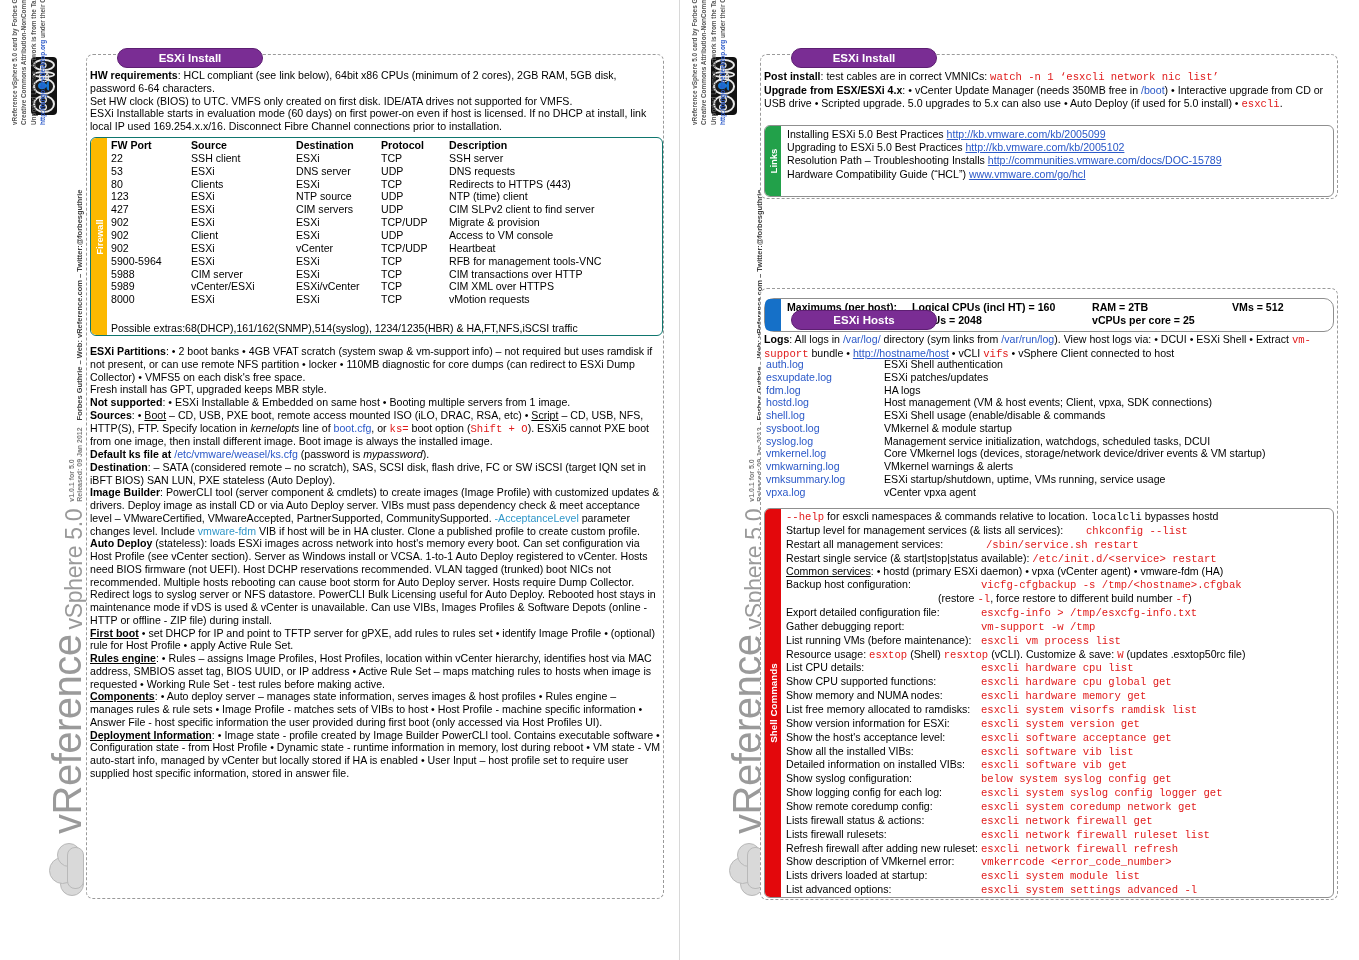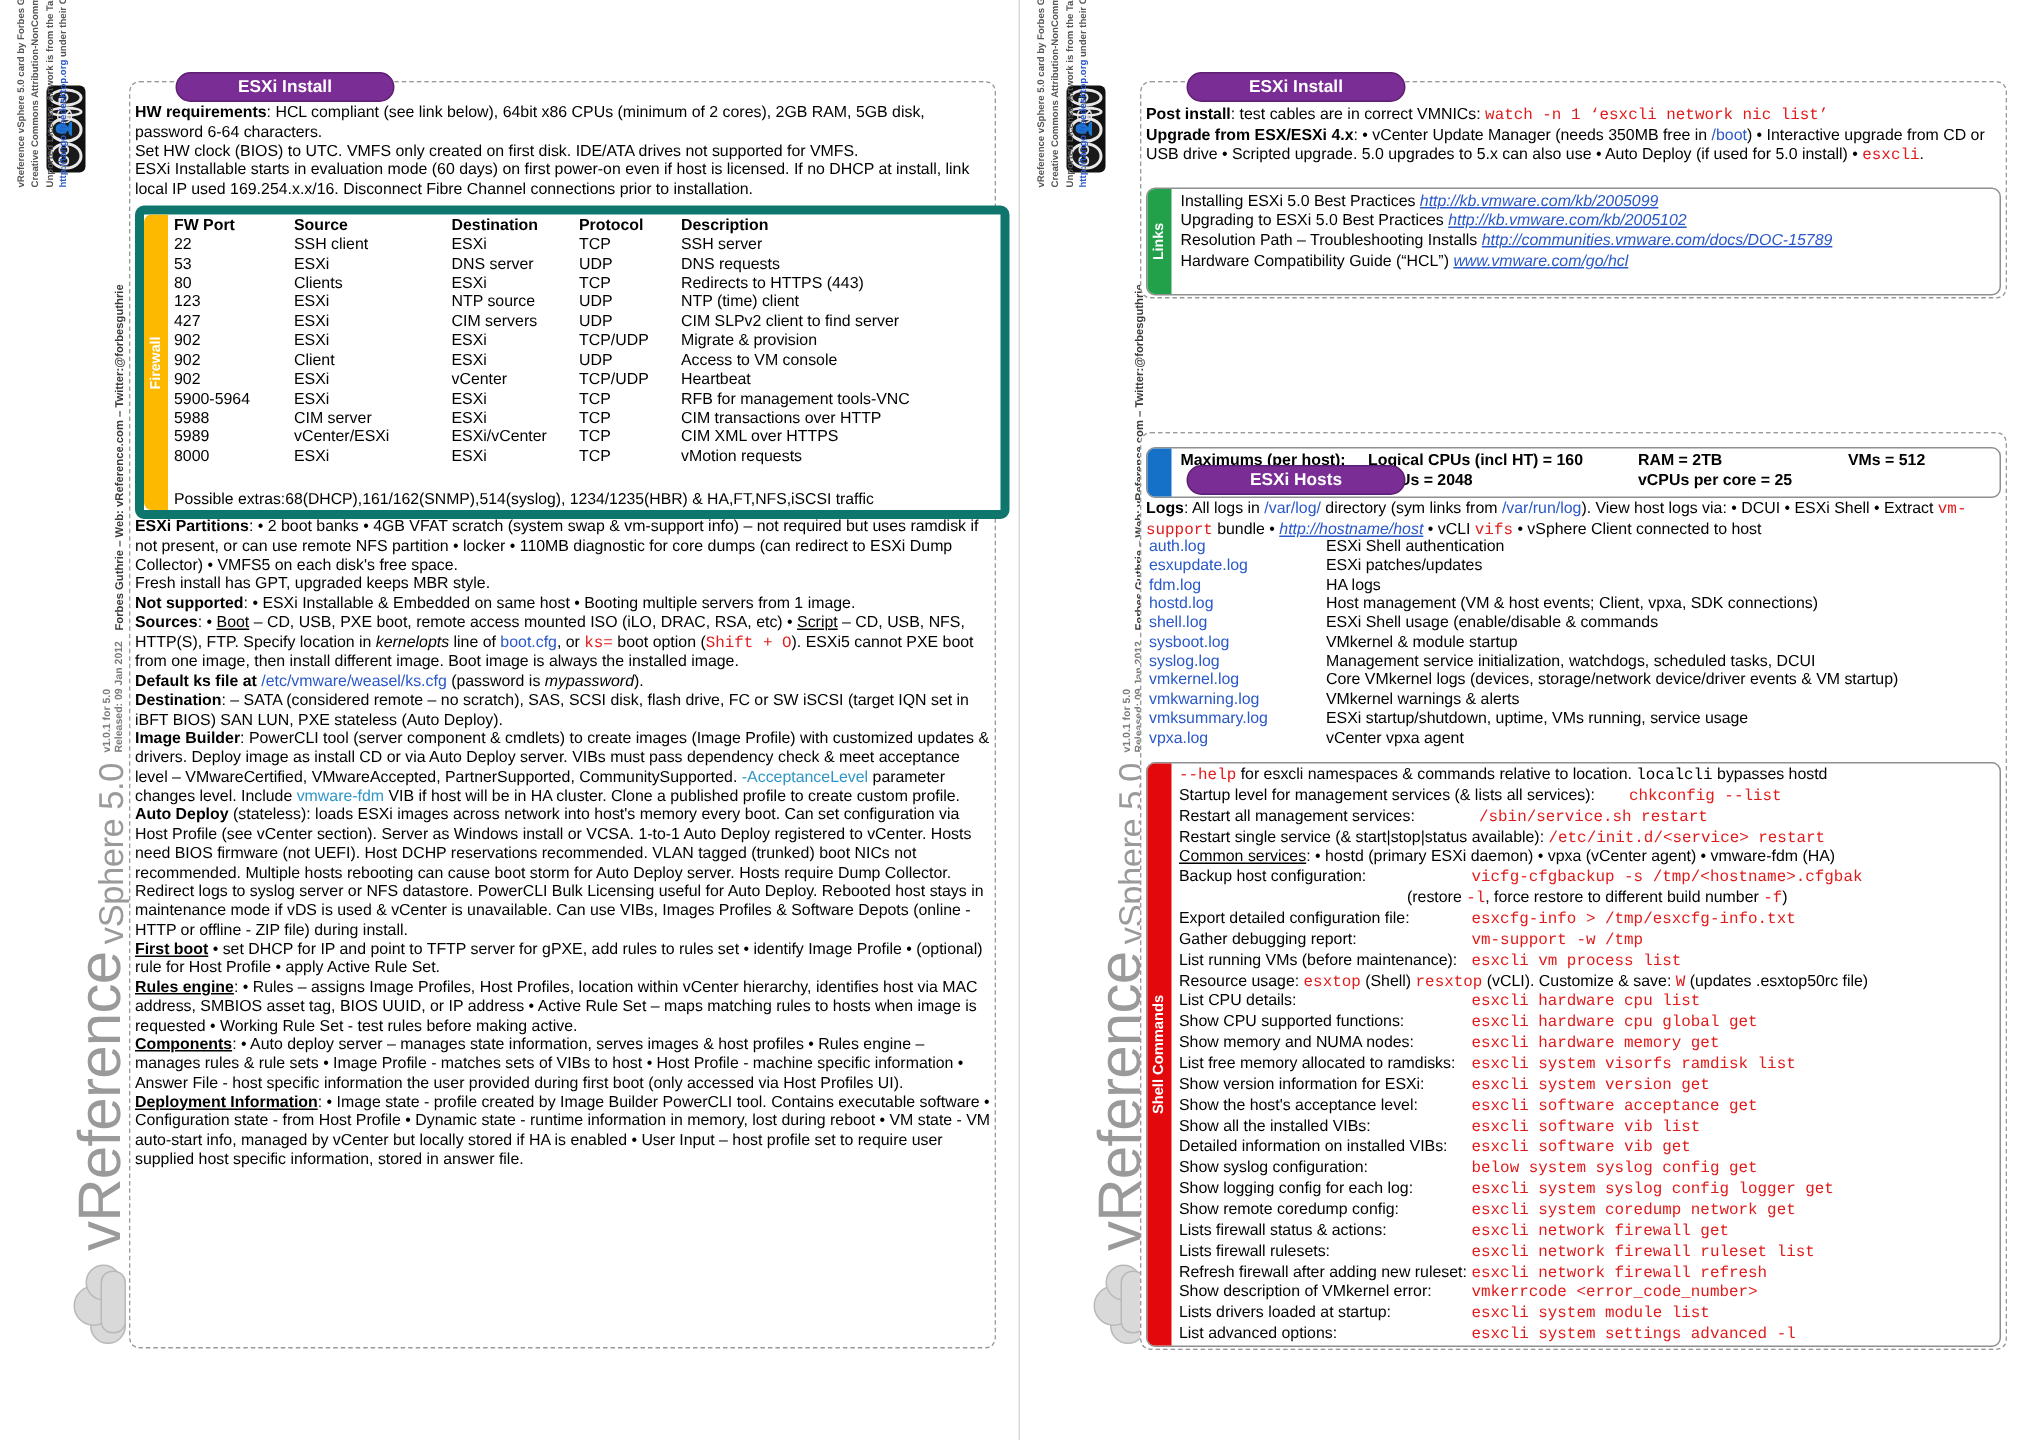--- a/index.html
+++ b/index.html
@@ -52,25 +52,25 @@
     font-size:11.5px;font-weight:bold;padding:2px 18px;line-height:1.25;z-index:3;
     border:1px solid #5d1f72;text-align:center;}
 
   .body{position:absolute;left:6px;right:6px;font-size:10.6px;line-height:1.205;}
   b{font-weight:bold;}
   .u{text-decoration:underline;}
   .i{font-style:italic;}
   .mono{font-family:"Liberation Mono",monospace;}
   .red{color:#e01b1b;}
   .blue{color:#2a58c8;}
-  .link{color:#2a58c8;text-decoration:underline;font-style:italic;}
+  .link{color:#2a58c8;text-decoration:underline;}
   .teal{color:#2f96c8;}
 
   
-  .fwbox{position:absolute;border:6px solid #0f766e;border-radius:6px;overflow:hidden;background:#fff;}
+  .fwbox{position:absolute;border:1px solid #0f766e;border-radius:6px;overflow:hidden;background:#fff;}
   .fwtab{position:absolute;left:0;top:0;bottom:0;width:16px;background:#fcb900;border-radius:5px 0 0 5px;}
   .fwtab .lbl{position:absolute;left:50%;top:50%;transform:translate(-50%,-50%) rotate(-90deg);
     color:#fff;font-weight:bold;font-size:9.5px;white-space:nowrap;}
   table.fw{position:absolute;left:20px;top:1px;border-collapse:collapse;font-size:10.6px;line-height:1.215;}
   table.fw td{padding:0;white-space:nowrap;}
   table.fw tr.hd td{font-weight:bold;}
   .fwc1{width:80px;}.fwc2{width:105px;}.fwc3{width:85px;}.fwc4{width:68px;}
   .fwextra{position:absolute;left:20px;bottom:1px;font-size:10.5px;white-space:nowrap;}
 
   
@@ -315,21 +315,21 @@
         <p><span>Installing ESXi 5.0 Best Practices </span><a class="link">http://kb.vmware.com/kb/2005099</a></p>
         <p><span>Upgrading to ESXi 5.0 Best Practices </span><a class="link">http://kb.vmware.com/kb/2005102</a></p>
         <p><span>Resolution Path – Troubleshooting Installs </span><a class="link">http://communities.vmware.com/docs/DOC-15789</a></p>
         <p><span>Hardware Compatibility Guide (“HCL”) </span><a class="link">www.vmware.com/go/hcl</a></p>
       </div>
     </div>
 
     <div class="box" style="left:80px;top:288px;width:578px;height:612px;"></div>
     <div class="pill" style="left:111px;top:282px;width:108px;margin-top:28px;">ESXi Hosts</div>
 
-    <div class="maxbox" style="left:84px;top:298px;width:568px;height:32px;">
+    <div class="maxbox" style="left:84px;top:298px;width:568px;height:32px;border-radius:10px;">
       <div class="btab"></div>
       <div class="maxin">
         <p>
           <b style="display:inline-block;width:125px">Maximums (per host):</b><b style="display:inline-block;width:180px">Logical CPUs (incl HT) = 160</b><b style="display:inline-block;width:140px">RAM = 2TB</b><b>VMs = 512</b>
         </p>
         <p>
           <b style="display:inline-block;width:125px">&nbsp;</b><b style="display:inline-block;width:180px">vCPUs = 2048</b><b style="display:inline-block;width:140px">vCPUs per core = 25</b>
         </p>
       </div>
     </div>

